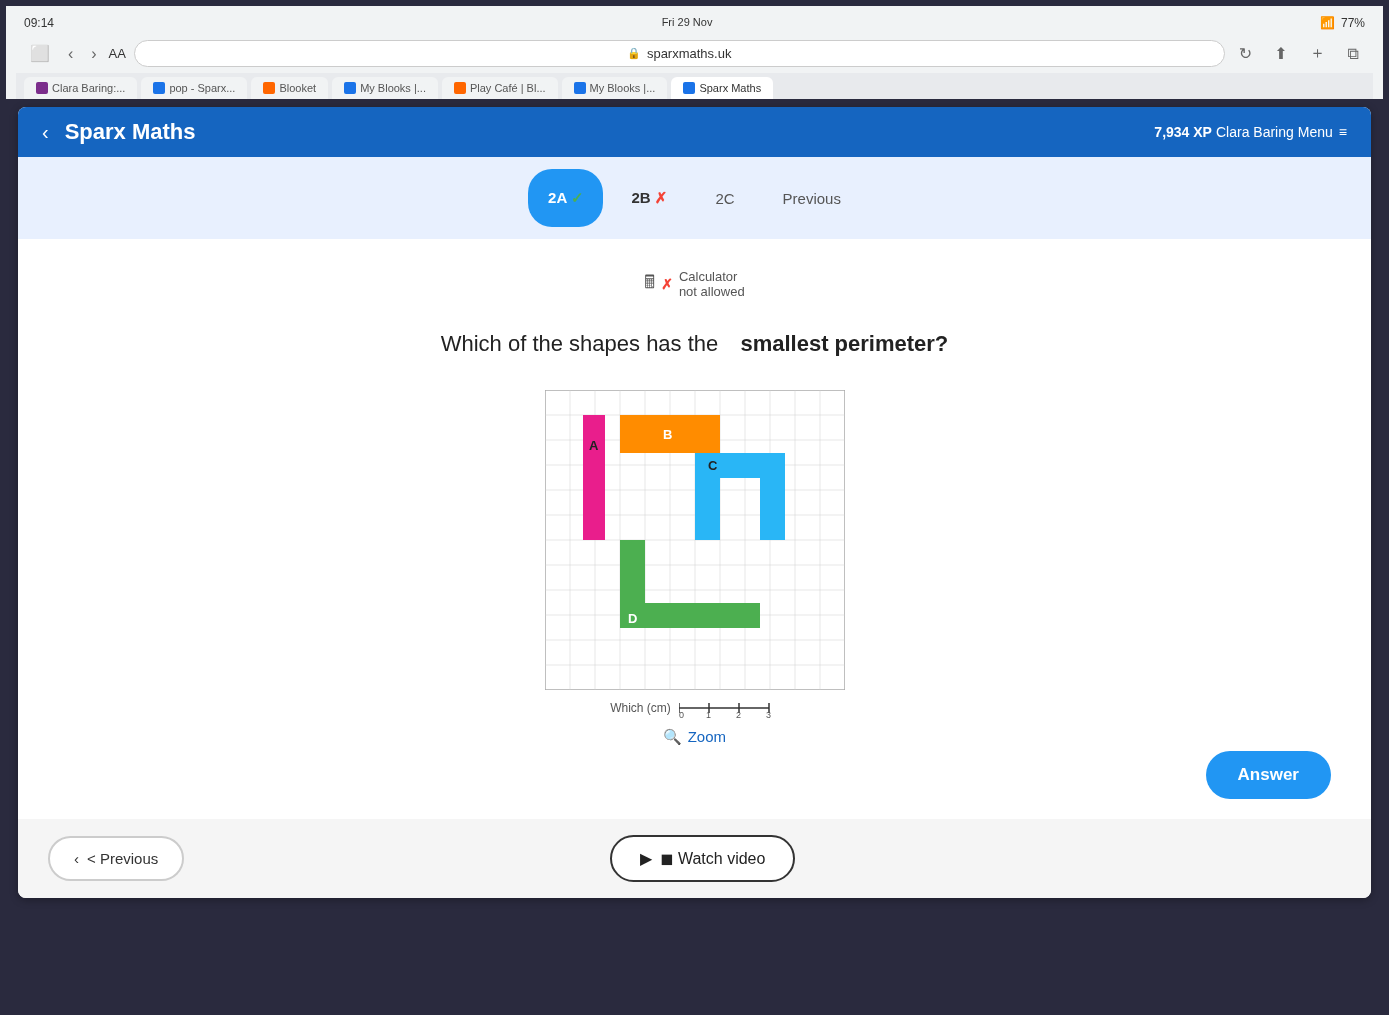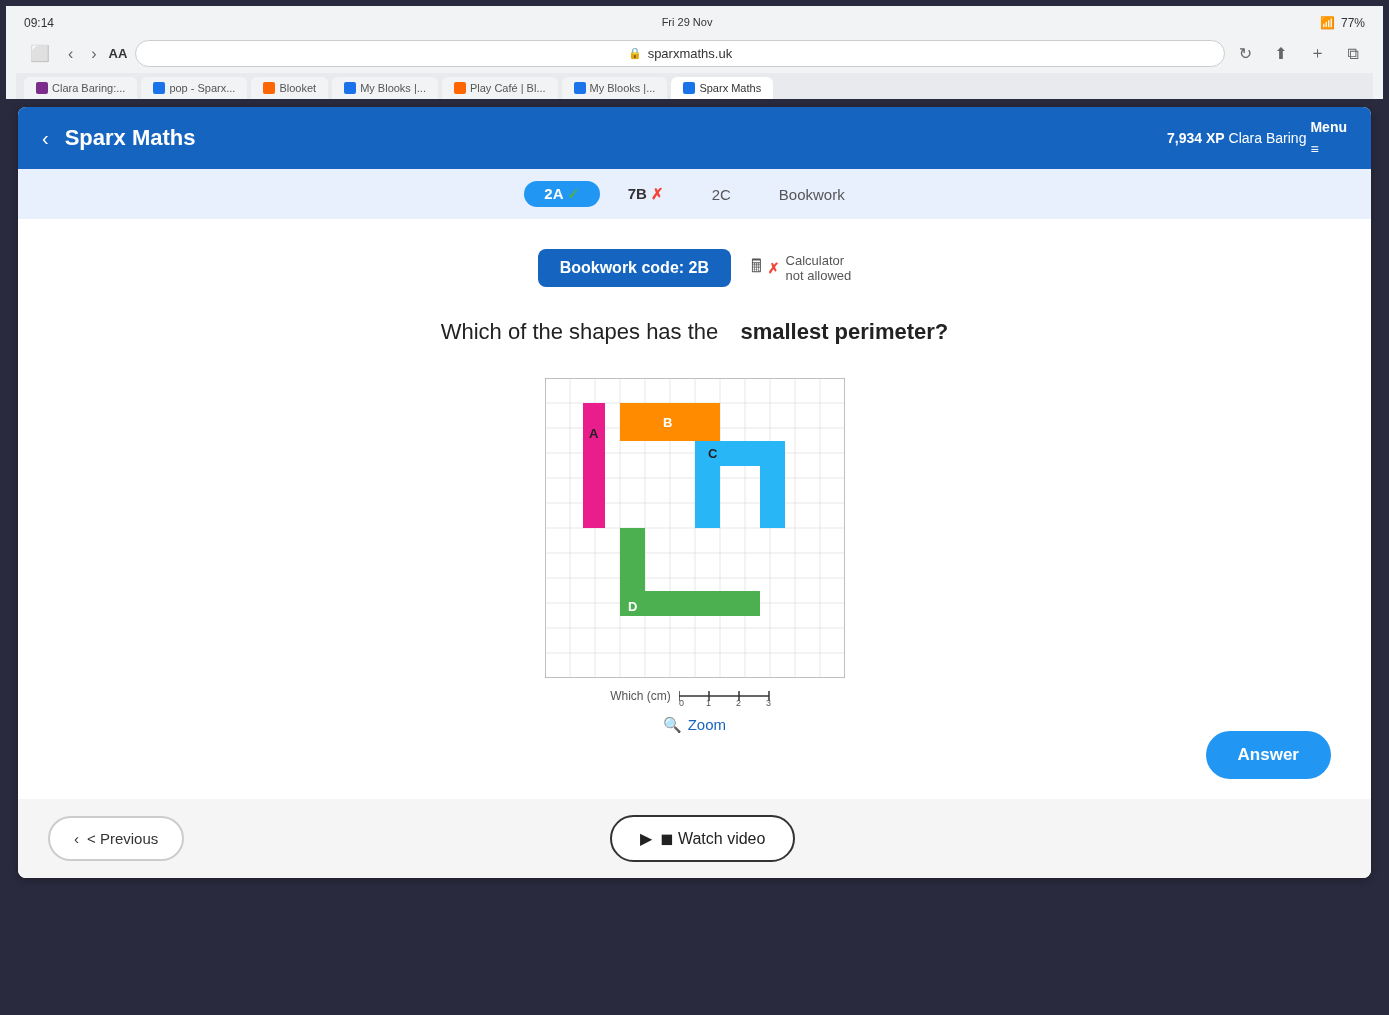--- a/index.html
+++ b/index.html
@@ -33,21 +33,21 @@
       align-items: center;
       gap: 8px;
       padding: 6px 8px;
       background: #f1f3f4;
     }
     .browser-nav-btns { display: flex; gap: 6px; align-items: center; }
     .nav-btn {
       background: none; border: none; cursor: pointer;
       color: #666; font-size: 16px; padding: 2px 6px;
     }
-    .browser-aa { font-size: 13px; color: #333; font-weight: bold; }
+    .browser-aa { font-size: 13px; color: #333; font-weight: normal; }
     .address-bar {
       flex: 1;
       background: white;
       border: 1px solid #ccc;
       border-radius: 20px;
       padding: 5px 16px;
       font-size: 13px;
       color: #333;
       display: flex;
       align-items: center;
@@ -95,33 +95,33 @@
       display: flex;
       align-items: center;
       justify-content: space-between;
       padding: 12px 24px;
     }
     .app-header-left { display: flex; align-items: center; gap: 16px; }
     .back-btn { color: white; font-size: 20px; cursor: pointer; font-weight: 300; }
     .app-title { font-size: 22px; font-weight: 700; color: white; }
     .app-header-right { display: flex; align-items: center; gap: 4px; color: white; font-size: 14px; }
     .xp-info { font-weight: 600; }
-    .menu-btn { font-size: 14px; font-weight: 700; cursor: pointer; display: flex; align-items: flex-start; gap: 6px; flex-direction: column; }
+    .menu-btn { font-size: 14px; font-weight: 400; cursor: pointer; display: flex; align-items: flex-end; gap: 6px; }
 
     
     .task-tabs {
       background: #e8f0fe;
       display: flex;
       align-items: center;
       justify-content: center;
       padding: 12px 20px;
       gap: 8px;
     }
     .task-tab {
-      padding: 4px 20px;
+      padding: 20px 20px;
       border-radius: 24px;
       font-size: 15px;
       font-weight: 600;
       cursor: pointer;
       border: none;
     }
     .task-tab.active-correct {
       background: #2196f3;
       color: white;
     }
@@ -369,35 +369,34 @@
         </span>
       </div>
     </div>
 
     <div class="task-tabs">
       <button class="task-tab active-correct">
         <span>2A </span>
         <span class="check">✓</span>
       </button>
       <button class="task-tab incorrect">
-        <span>7B </span>
+        <span>2B </span>
         <span class="cross">✗</span>
       </button>
       <button class="task-tab current">
         <span>2C</span>
       </button>
       <button class="task-tab summary">
-        <span>Bookwork</span>
+        <span>Previous</span>
       </button>
     </div>
 
     <div class="main-content">
 
       <div class="bookwork-row">
-        <div class="bookwork-badge">Bookwork code: 2B</div>
         <div class="calculator-info">
           <span class="calc-icon">🖩</span>
           <span class="calc-x">✗</span>
           <div>
             <div>Calculator</div>
             <div>not allowed</div>
           </div>
         </div>
       </div>
 

